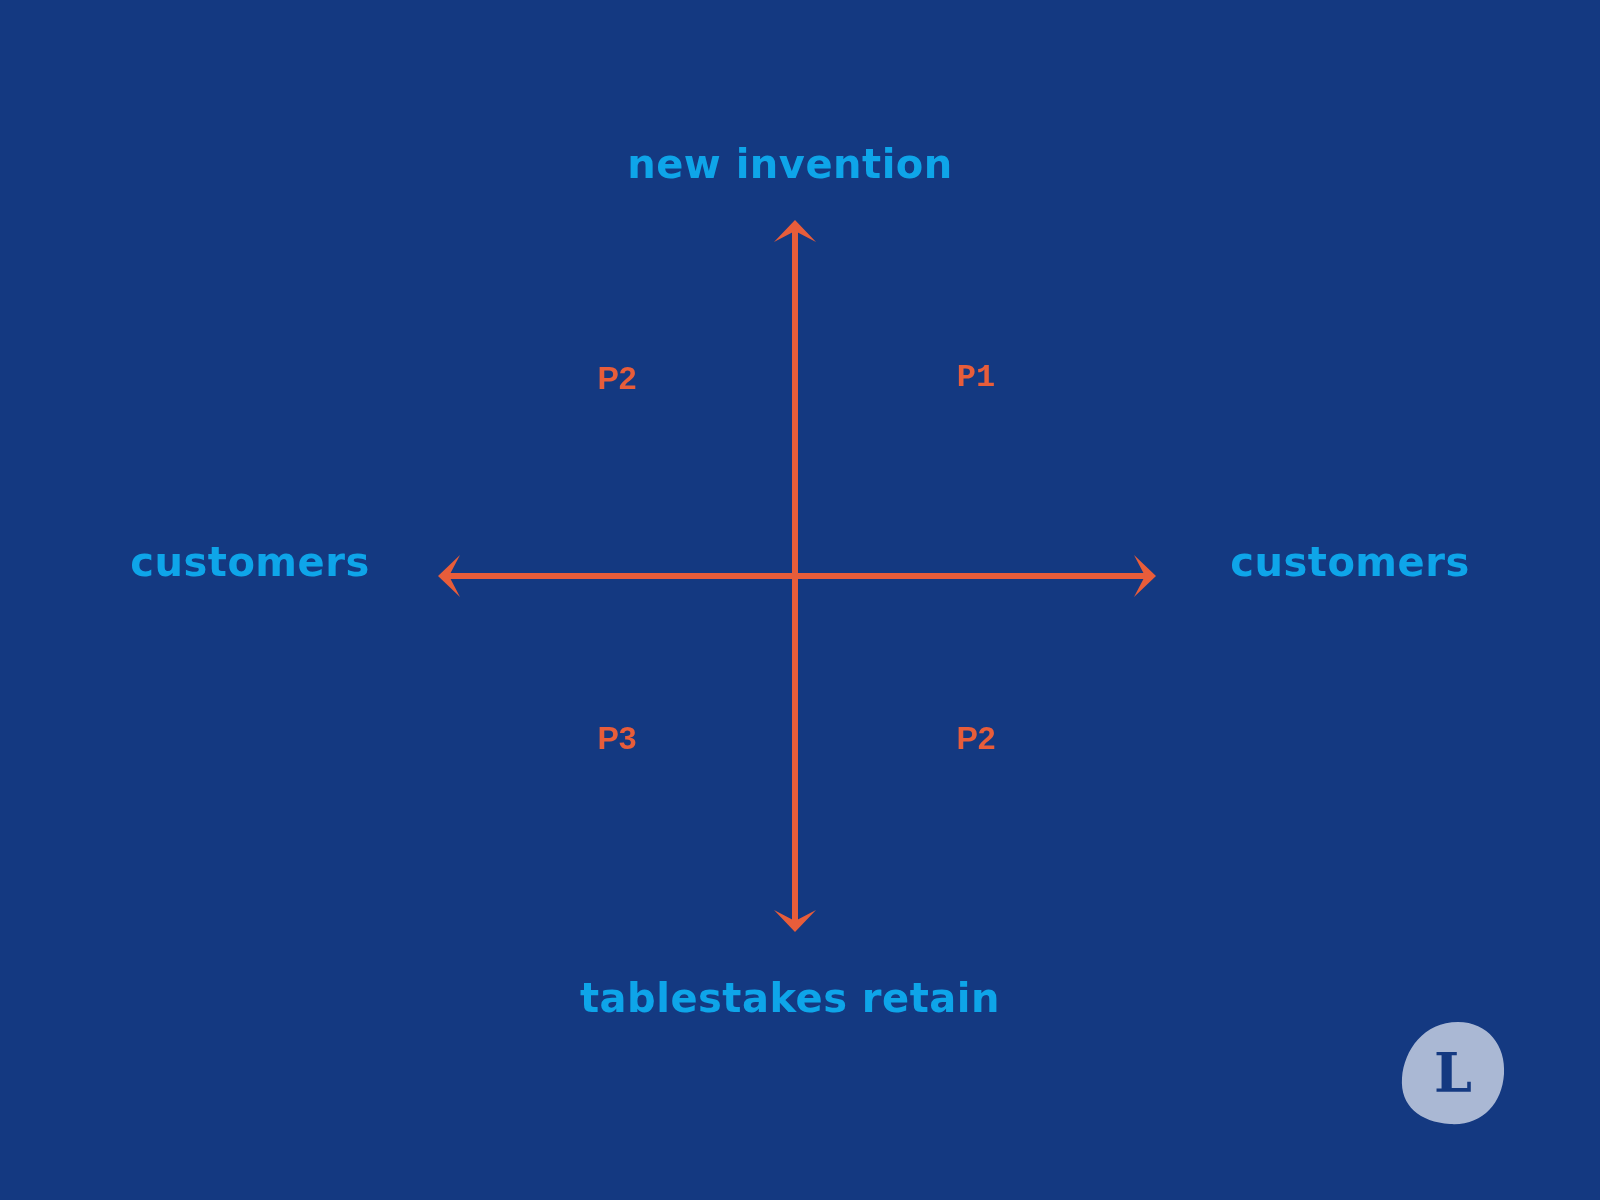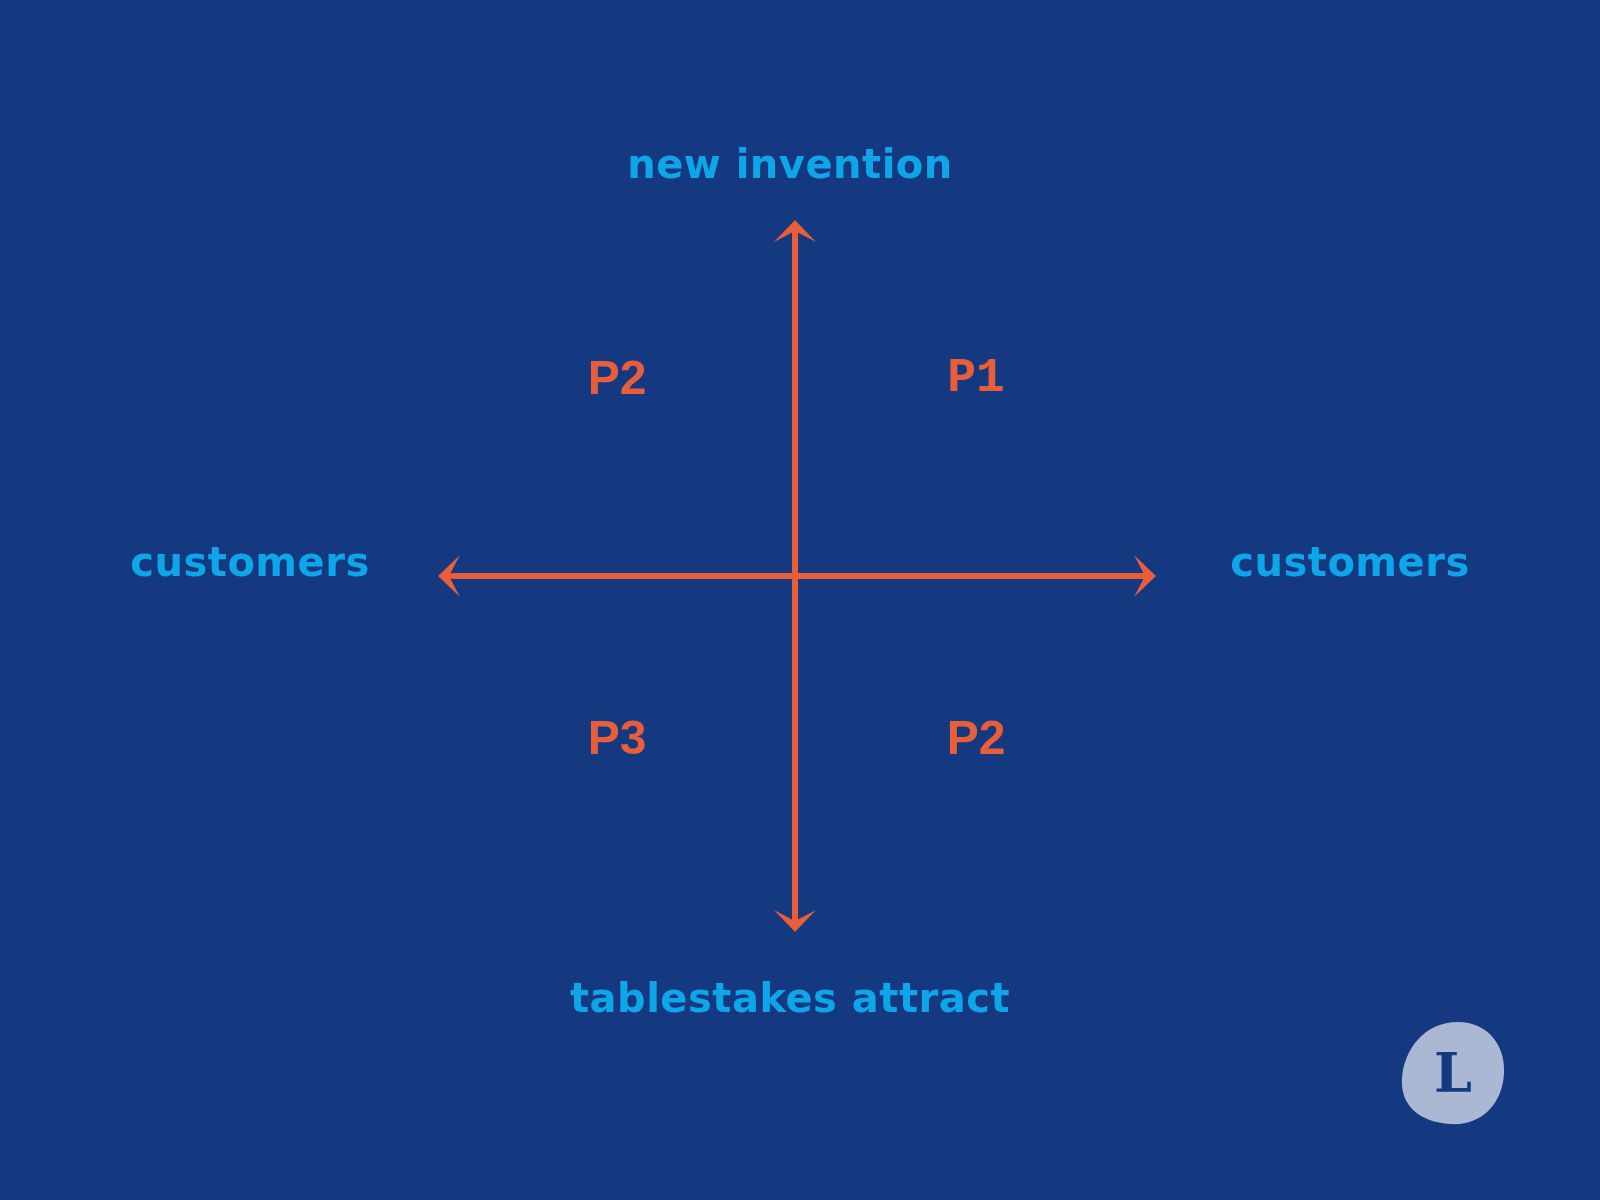--- a/index.html
+++ b/index.html
@@ -15,21 +15,21 @@
       font-size: 40px; line-height: 56px; text-align: center;
       letter-spacing: 0.5px; white-space: nowrap;
     }
     .label-top { left: 590px; width: 400px; top: 136px; }
     .label-bottom { left: 540px; width: 500px; top: 970px; }
     .label-left { left: 100px; width: 300px; top: 534px; }
     .label-right { left: 1200px; width: 300px; top: 534px; }
     .label-left span, .label-right span { display: block; }
     .pri {
       position: absolute; color: #E85D3A; font-weight: bold;
-      font-size: 48px; line-height: 48px; width: 120px; text-align: center;
+      font-size: 32px; line-height: 48px; width: 120px; text-align: center;
       font-family: "Liberation Sans", sans-serif;
     }
     .pri-tl { left: 557px; top: 354px; }
     .pri-tr { left: 916px; top: 354px; font-family: Liberation Mono, monospace; }
     .pri-bl { left: 557px; top: 714px; }
     .pri-br { left: 916px; top: 714px; }
     .logo {
       position: absolute; left: 1400px; top: 1020px; width: 106px; height: 106px;
     }
     .logo-letter {
@@ -55,21 +55,21 @@
 
     <path d="M795 932 L816 910 L795 921 L774 910 Z"></path>
 
     <path d="M438 576 L460 555 L449 576 L460 597 Z"></path>
 
     <path d="M1156 576 L1134 555 L1145 576 L1134 597 Z"></path>
   </g>
 </svg>
 
 <div class="label label-top">new invention</div>
-<div class="label label-bottom">tablestakes attract</div>
+<div class="label label-bottom">tablestakes retain</div>
 
 <div class="label label-left">
   <span>customers</span>
 </div>
 <div class="label label-right">
   <span>customers</span>
 </div>
 
 <div class="pri pri-tl">P2</div>
 <div class="pri pri-tr">P1</div>

